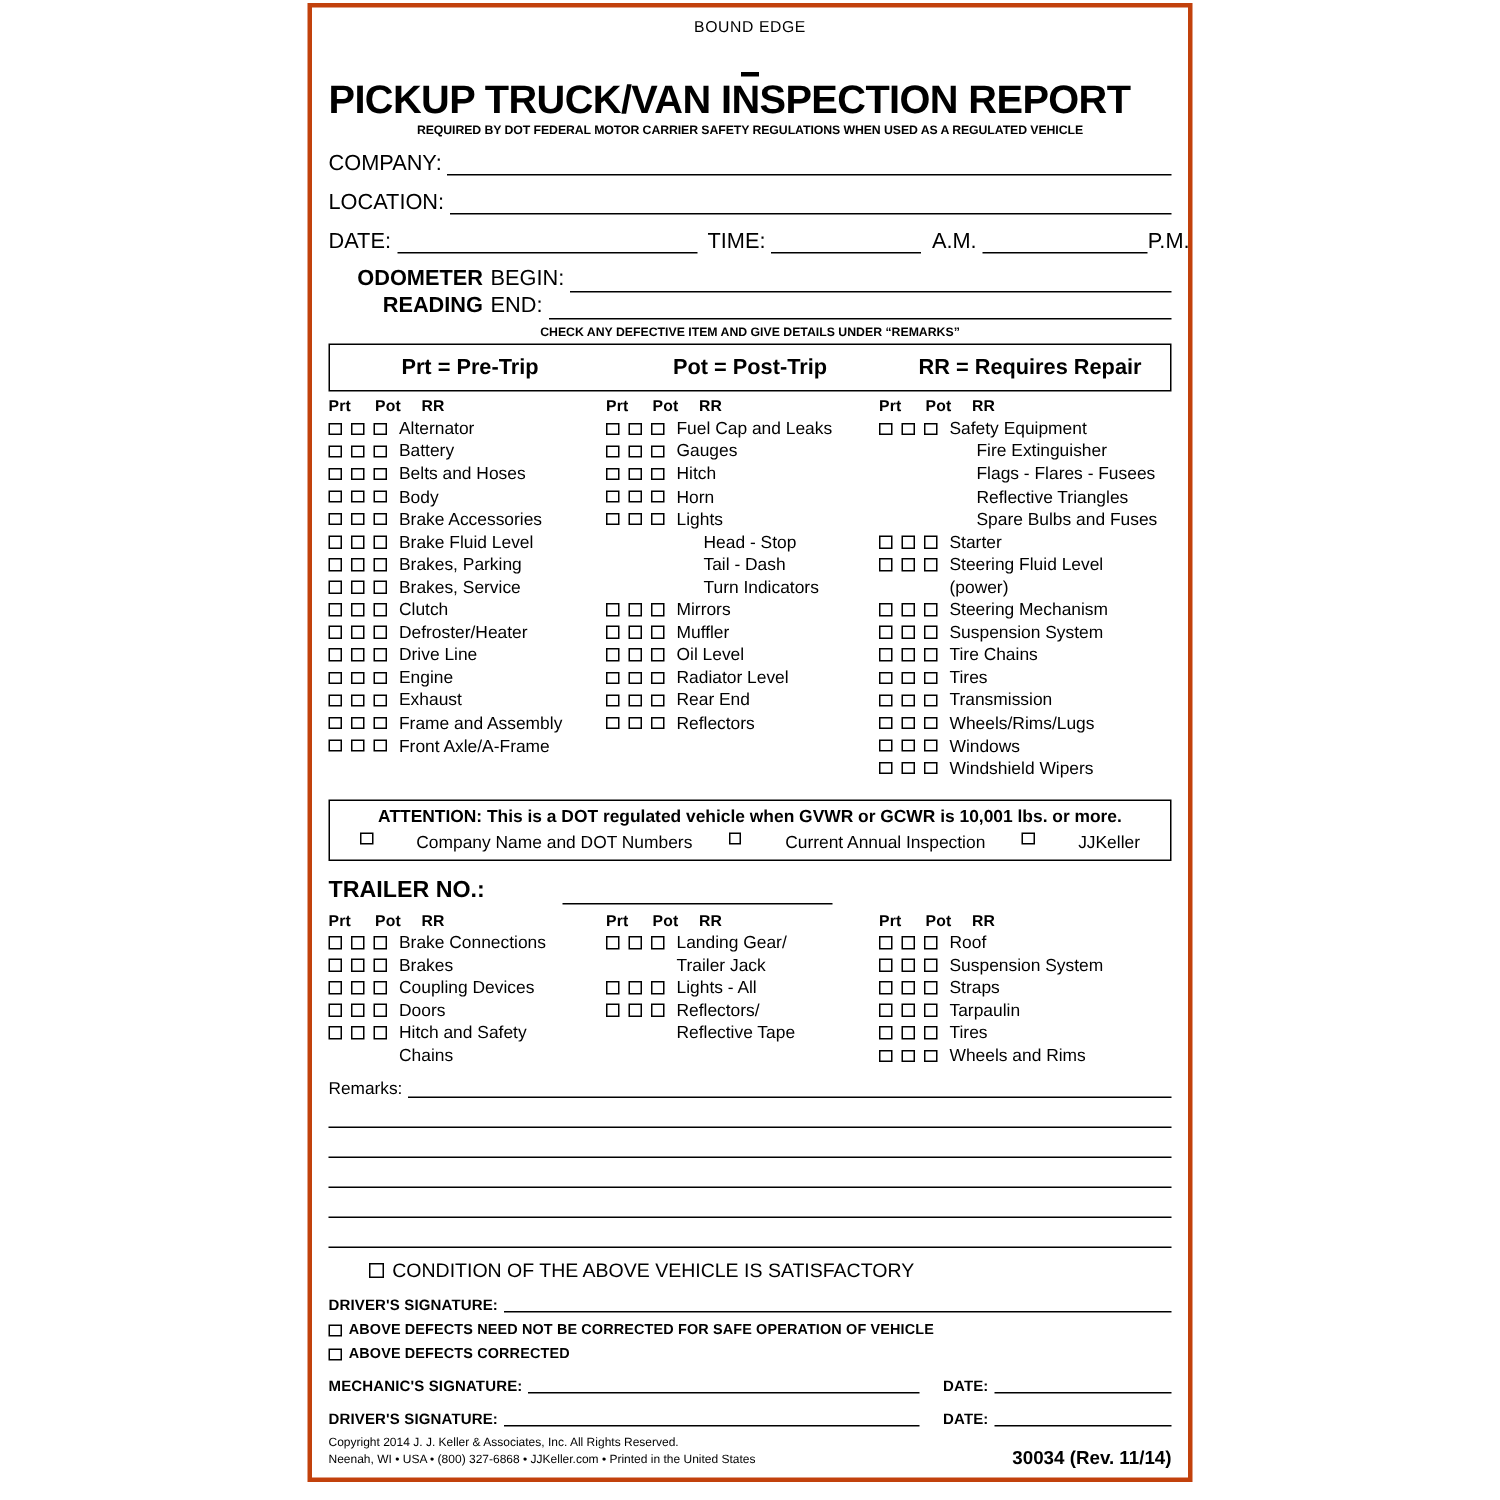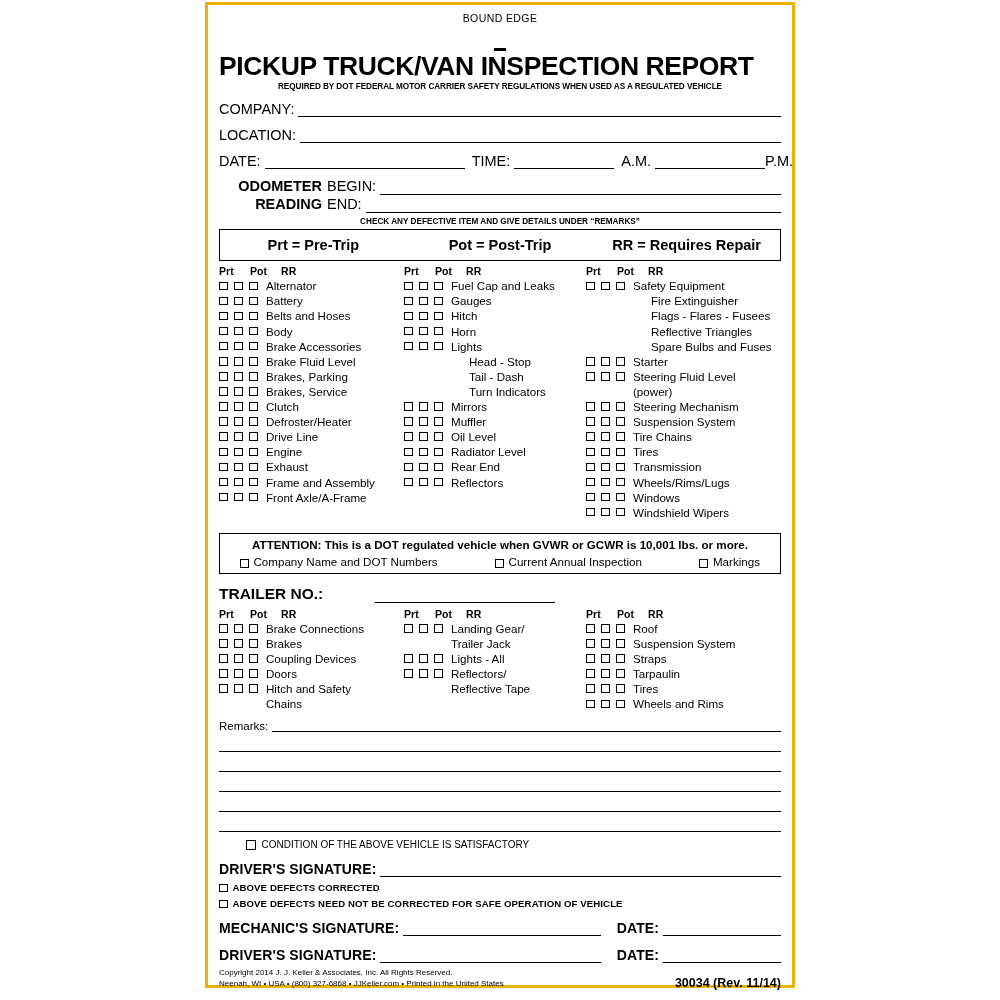--- a/index.html
+++ b/index.html
@@ -13,21 +13,21 @@
   #page-wrap {
     position: relative;
     width: 1000px; height: 1000px;
     background: #ffffff;
   }
   
   #sheet {
     position: absolute;
     left: 205px; top: 2px;
     width: 590px; height: 986px;
-    border: 3px solid #eab308;
+    border: 3px solid #c2410c;
     background: #fff;
     padding: 0;
   }
   .inner {
     position: relative;
     width: 100%; height: 100%;
     padding: 0 11px;
   }
 
   
@@ -163,21 +163,21 @@
     padding: 4px 8px 5px 8px;
   }
   .attn-title { font-size: 11.6px; font-weight: bold; text-align: center; }
   .attn-row {
     display: flex;
     margin-top: 4px;
     font-size: 11.6px;
     justify-content: space-between;
     padding: 0 12px;
   }
-  .attn-item { display: flex; align-items: flex-end; }
+  .attn-item { display: flex; align-items: flex-start; gap: 24px; }
   .attn-item .cb { margin-right: 5px; }
 
   
   .trailer-no {
     display: flex;
     align-items: flex-end;
     font-size: 15.5px;
     font-weight: bold;
     margin-top: 11px;
     gap: 48px;
@@ -196,30 +196,30 @@
     font-size: 11.5px;
   }
   .remarks-first .rule { border-bottom: 1.4px solid #000; height: 12px; }
   .remark-line {
     border-bottom: 1.4px solid #000;
     height: 20px;
   }
 
   .cond-row {
     display: flex; align-items: center;
-    font-size: 10px;
+    font-size: 13px;
     margin-top: 7px;
     padding-left: 27px;
   }
   .cond-row .cb { width: 9.5px; height: 9.5px; flex: 0 0 9.5px; margin-right: 6px; }
 
   
   .sig-row {
-    display: flex; align-items: flex-end;
-    font-size: 14px;
+    display: flex; align-items: flex-start;
+    font-size: 10px;
     font-weight: bold;
     margin-top: 11px;
     letter-spacing: .1px;
   }
   .sig-row .rule { border-bottom: 1.2px solid #000; height: 10px; }
   .sig-row .rule.d { flex: 0 0 118px; }
   .sig-gap { width: 16px; flex: 0 0 16px; }
 
   .defect-row {
     display: flex; align-items: center;
@@ -581,21 +581,21 @@
             <div class="attn-item">
               <span class="cb"></span>
               <span>Company Name and DOT Numbers</span>
             </div>
             <div class="attn-item">
               <span class="cb"></span>
               <span>Current Annual Inspection</span>
             </div>
             <div class="attn-item">
               <span class="cb"></span>
-              <span>Markings</span>
+              <span>JJKeller</span>
             </div>
           </div>
       </div>
 
       <div class="trailer-no">
         <span class="lbl">TRAILER NO.:</span>
         <span class="rule"></span>
       </div>
 
       <div class="trailer-list">
@@ -737,25 +737,25 @@
         <span>CONDITION OF THE ABOVE VEHICLE IS SATISFACTORY</span>
       </div>
 
       <div class="sig-row">
         <span class="lbl">DRIVER'S SIGNATURE:</span>
         <span class="rule"></span>
       </div>
 
       <div class="defect-row">
         <span class="cb"></span>
-        <span>ABOVE DEFECTS CORRECTED</span>
+        <span>ABOVE DEFECTS NEED NOT BE CORRECTED FOR SAFE OPERATION OF VEHICLE</span>
       </div>
       <div class="defect-row">
         <span class="cb"></span>
-        <span>ABOVE DEFECTS NEED NOT BE CORRECTED FOR SAFE OPERATION OF VEHICLE</span>
+        <span>ABOVE DEFECTS CORRECTED</span>
       </div>
 
       <div class="sig-row">
         <span class="lbl">MECHANIC'S SIGNATURE:</span>
         <span class="rule"></span>
         <span class="sig-gap"></span>
         <span class="lbl">DATE:</span>
         <span class="rule d"></span>
       </div>
 

